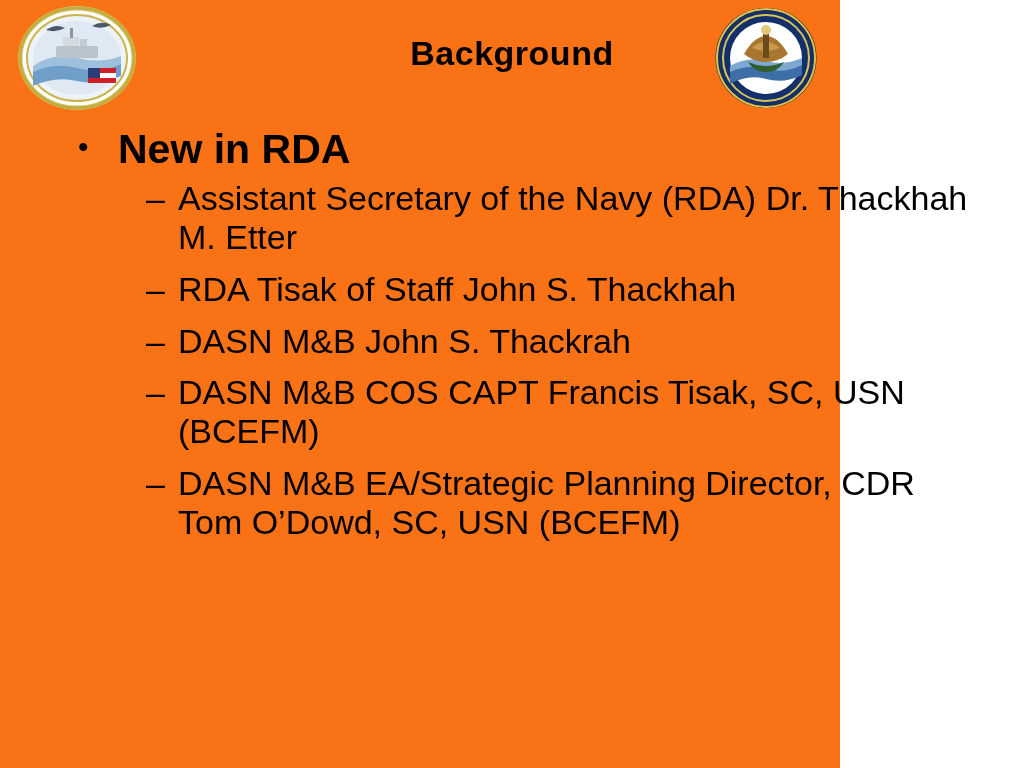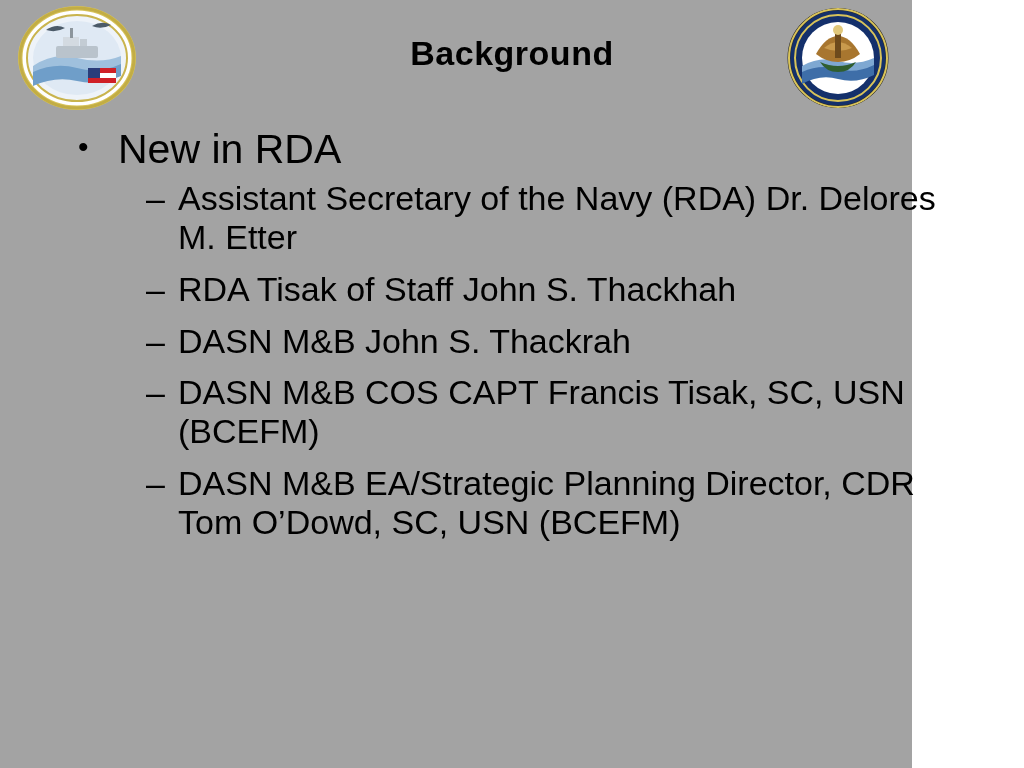--- a/index.html
+++ b/index.html
@@ -11,23 +11,23 @@
     width: 1024px;
     height: 768px;
     font-family: "Liberation Sans", sans-serif;
     color: #000000;
     overflow: hidden;
     position: relative;
   }
 
   .slide {
     position: relative;
-    width: 912px;
+    width: 840px;
     height: 768px;
-    background: #a3a3a3;
+    background: #f97316;
   }
 
   
   .slide-title {
     position: absolute;
     top: 34px;
     left: 0;
     width: 1024px;
     text-align: center;
     font-size: 34px;
@@ -80,20 +80,21 @@
   }
   .bullet-l1 .marker {
     width: 40px;
     flex: 0 0 40px;
     font-size: 30px;
     line-height: 1.28;
     text-align: left;
   }
   .bullet-l1 .text {
     flex: 1 1 auto;
+    font-weight: bold;
   }
 
   .sub-list {
     margin-left: 68px;
     margin-top: 8px;
   }
 
   .bullet-l2 {
     display: flex;
     align-items: flex-start;
@@ -161,21 +162,21 @@
 
     <div class="bullet-l1">
       <span class="marker">•</span>
       <span class="text">New in RDA</span>
     </div>
 
     <div class="sub-list">
 
       <div class="bullet-l2">
         <span class="marker">–</span>
-        <span class="text">Assistant Secretary of the Navy (RDA) Dr. Delores M. Etter</span>
+        <span class="text">Assistant Secretary of the Navy (RDA) Dr. Thackhah M. Etter</span>
       </div>
 
       <div class="bullet-l2">
         <span class="marker">–</span>
         <span class="text">RDA Tisak of Staff John S. Thackhah</span>
       </div>
 
       <div class="bullet-l2">
         <span class="marker">–</span>
         <span class="text">DASN M&amp;B John S. Thackrah</span>

